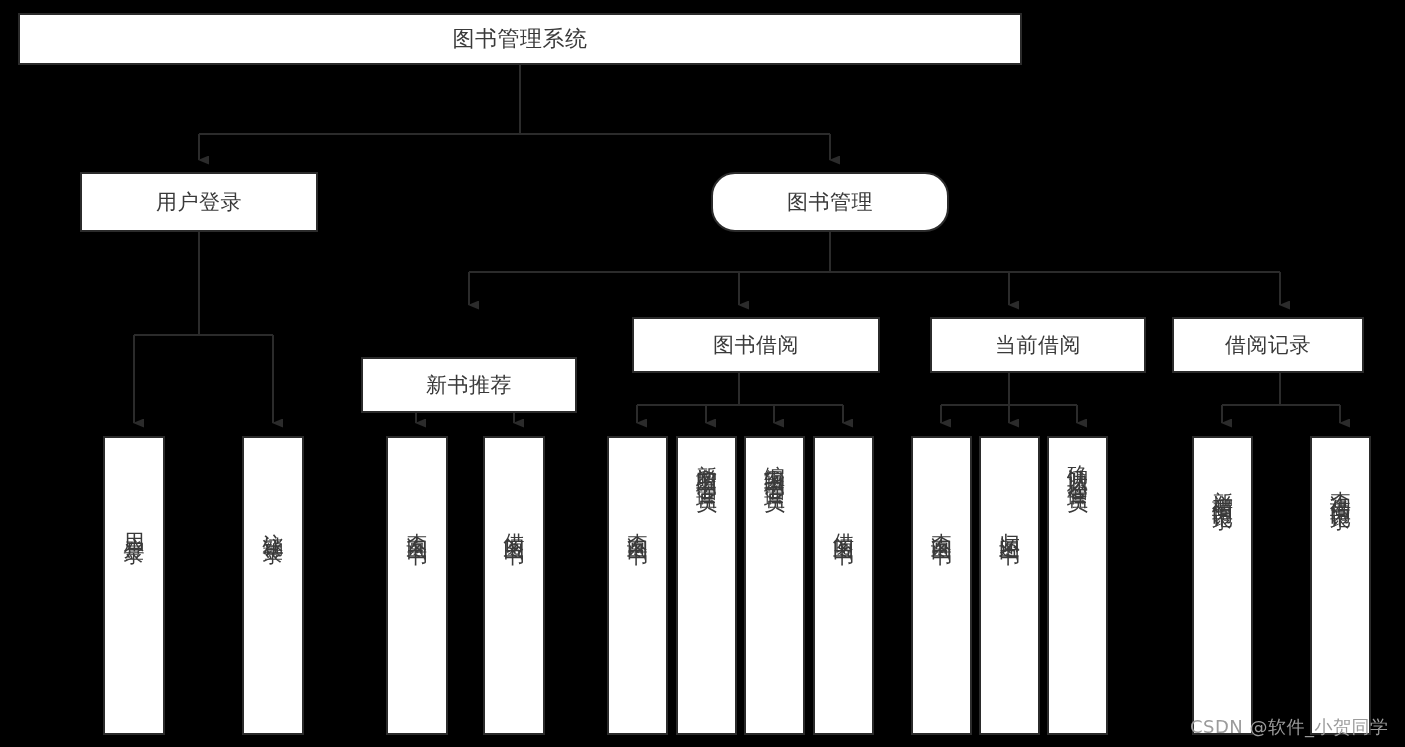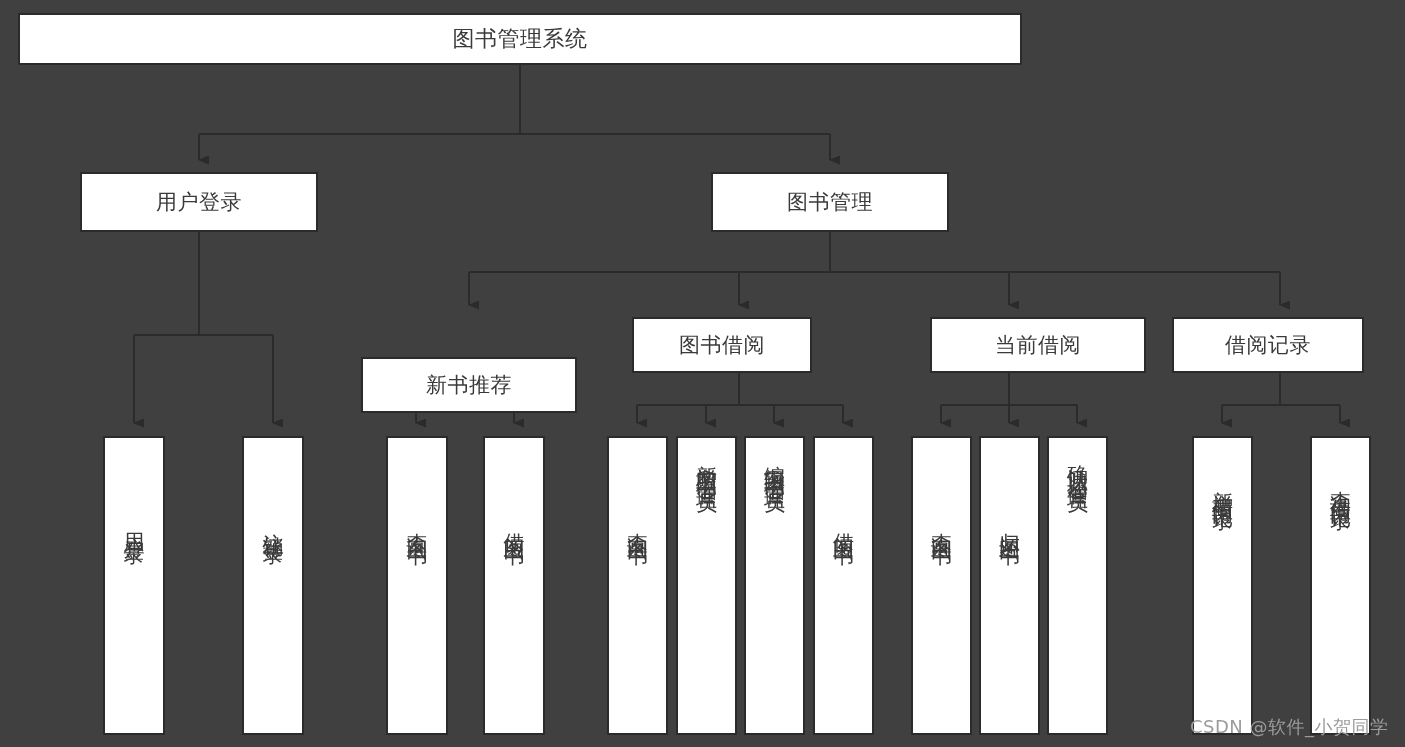--- a/index.html
+++ b/index.html
@@ -8,21 +8,21 @@
     padding: 0;
     background: #ffffff;
   }
   body {
     font-family: "DejaVu Sans", "Liberation Sans", sans-serif;
   }
   #diagram-root {
     position: relative;
     width: 1405px;
     height: 747px;
-    background: #404040;
+    background: #000000;
     overflow: hidden;
   }
   #edge-layer {
     position: absolute;
     left: 0;
     top: 0;
     width: 1405px;
     height: 747px;
     pointer-events: none;
   }
@@ -129,28 +129,28 @@
     </g>
   </svg>
 
   <div class="node horiz root" style="left:18px; top:13px; width:1004px; height:52px;">
     <span class="node-label">图书管理系统</span>
   </div>
 
   <div class="node horiz" style="left:80px; top:172px; width:238px; height:60px;">
     <span class="node-label">用户登录</span>
   </div>
-  <div class="node horiz" style="left:711px; top:172px; width:238px; height:60px;">
+  <div class="node horiz" style="left:711px; top:172px; width:238px; height:60px;border-radius:24px;">
     <span class="node-label">图书管理</span>
   </div>
 
   <div class="node horiz" style="left:361px; top:317px; width:216px; height:56px;margin-top:40px;">
     <span class="node-label">新书推荐</span>
   </div>
-  <div class="node horiz" style="left:632px; top:317px; width:180px; height:56px;">
+  <div class="node horiz" style="left:632px; top:317px; width:248px; height:56px;">
     <span class="node-label">图书借阅</span>
   </div>
   <div class="node horiz" style="left:901px; top:317px; width:216px; height:56px;margin-left:29px;">
     <span class="node-label">当前借阅</span>
   </div>
   <div class="node horiz" style="left:1172px; top:317px; width:192px; height:56px;">
     <span class="node-label">借阅记录</span>
   </div>
 
   <div class="node vert" style="left:103px; top:436px; width:62px; height:299px; padding-top:78px;">

